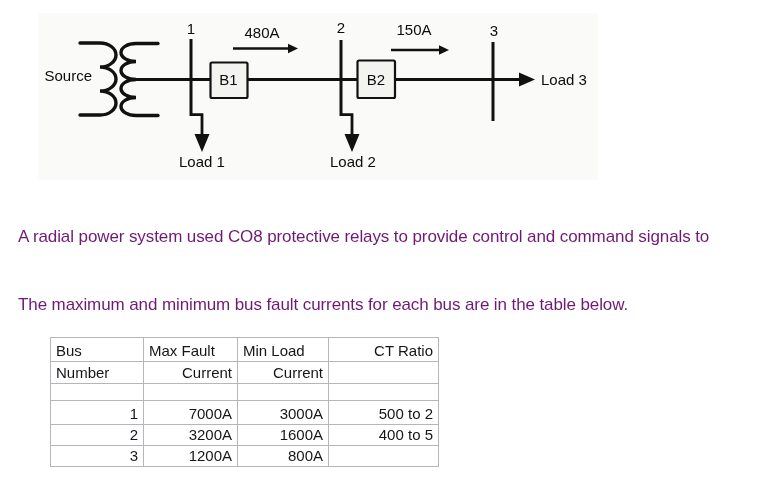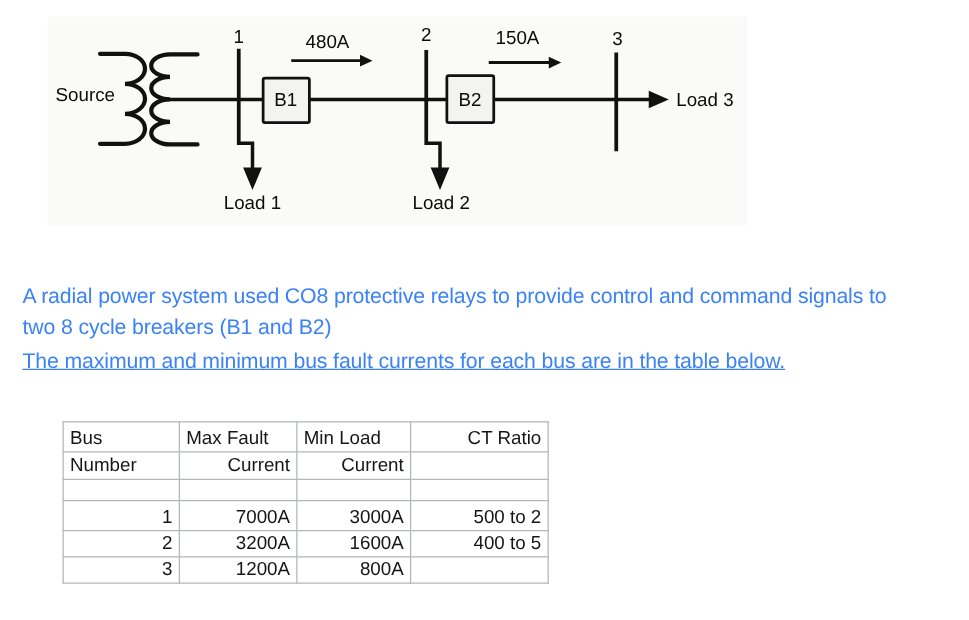--- a/index.html
+++ b/index.html
@@ -24,25 +24,25 @@
     font-size: 15px;
     fill: #0c0c0c;
   }
   
   .para {
     position: absolute;
     left: 18px;
     font-size: 17px;
     letter-spacing: -0.1px;
     line-height: 25px;
-    color: #3b82f6;
+    color: #701a75;
     white-space: nowrap;
   }
   #para1 { top: 224px; }
-  #para2 { top: 276px; text-decoration: underline; }
+  #para2 { top: 292px; }
   
   #fault-table {
     position: absolute;
     left: 50px; top: 337px;
     border-collapse: collapse;
     table-layout: fixed;
     font-size: 15px;
     color: #161616;
   }
   #fault-table td {
@@ -105,21 +105,20 @@
       <text x="228.5" y="85" text-anchor="middle">B1</text>
       <text x="376" y="84.5" text-anchor="middle">B2</text>
       <text x="179" y="167">Load 1</text>
       <text x="330" y="167">Load 2</text>
       <text x="541" y="85">Load 3</text>
     </svg>
   </div>
 
   <div id="para1" class="para">
     <div>A radial power system used CO8 protective relays to provide control and command signals to</div>
-    <div>two 8 cycle breakers (B1 and B2)</div>
   </div>
   <div id="para2" class="para">
     <div>The maximum and minimum bus fault currents for each bus are in the table below.</div>
   </div>
 
   <table id="fault-table">
     <colgroup>
       <col style="width:93px">
         <col style="width:94px">
         <col style="width:91px">

